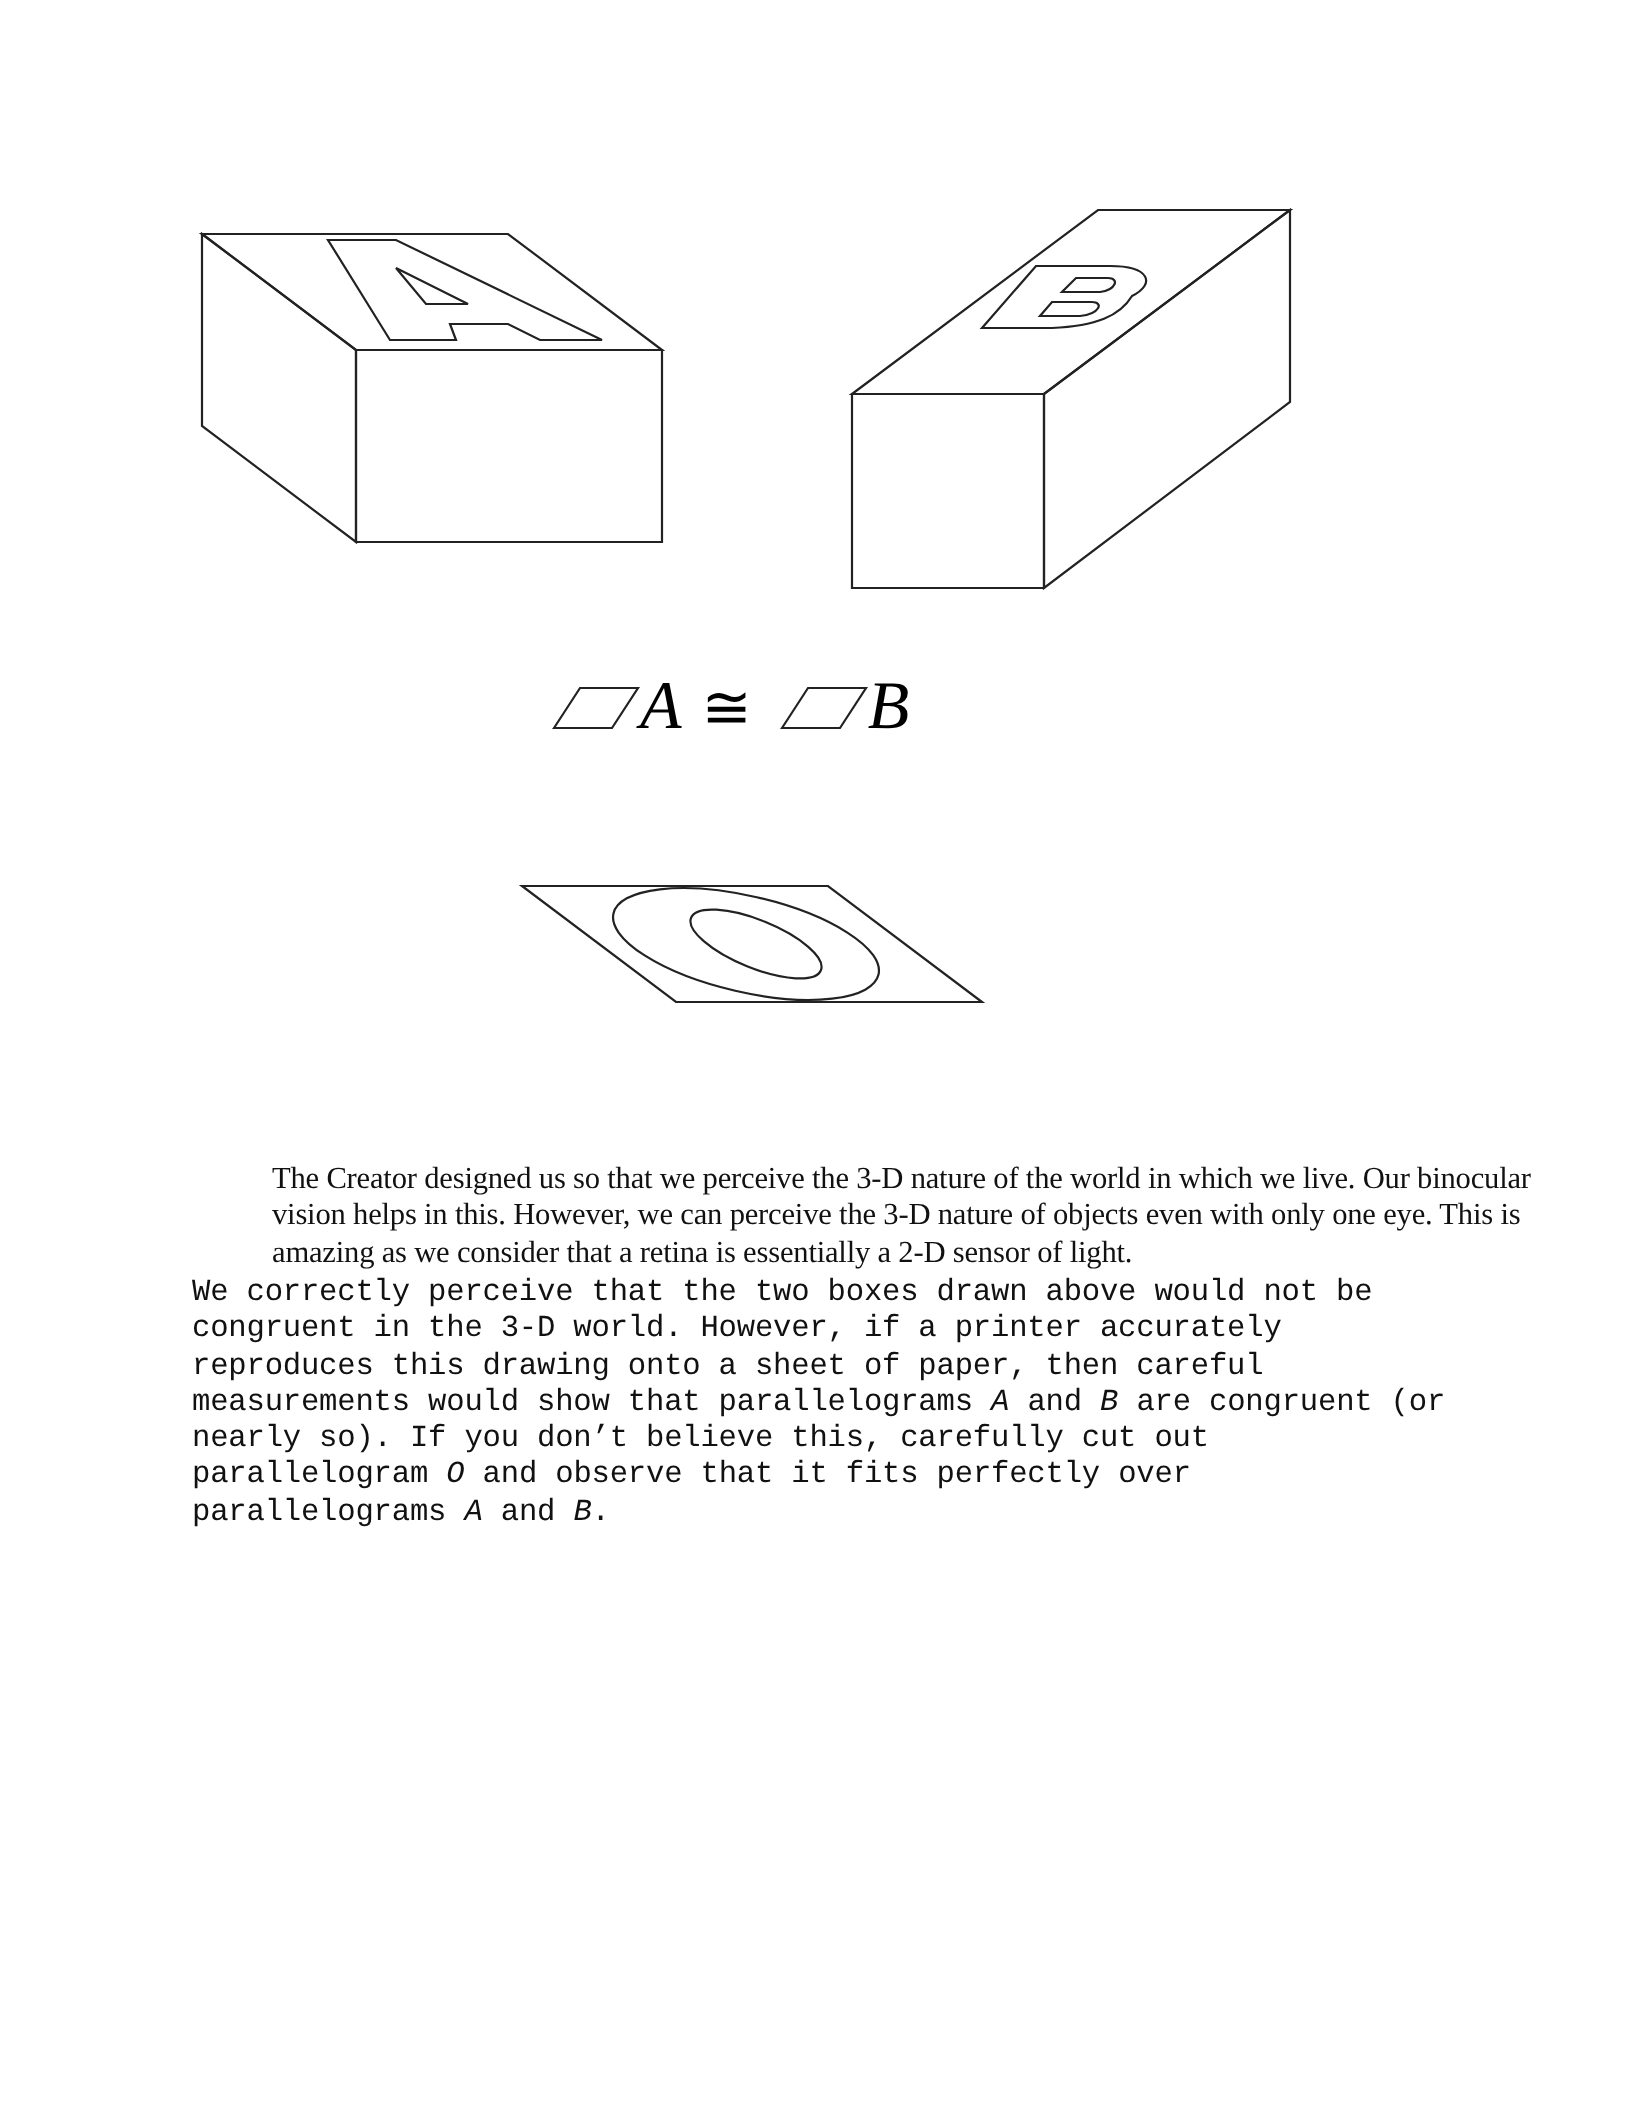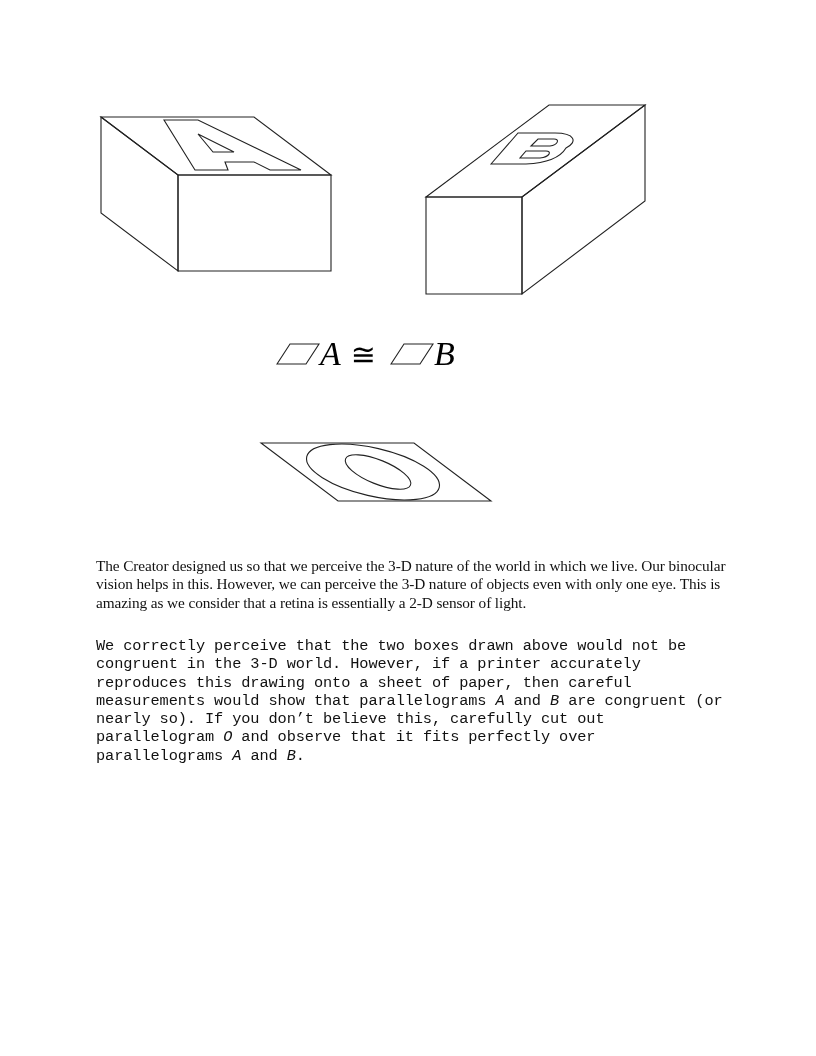--- a/index.html
+++ b/index.html
@@ -13,21 +13,21 @@
     }
     .equation .var { font-style: italic; }
     .equation .cong { margin: 0 14px 0 10px; font-style: normal; font-size: 30px; }
     .equation svg { display: block; }
     .text-block {
       position: absolute; left: 96px; width: 630px;
       font-family: "Liberation Serif", "DejaVu Serif", serif;
       font-size: 15.3px; line-height: 18.3px; color: #111;
       margin: 0; letter-spacing: -0.1px;
     }
-    .p1 { top: 557px; }
+    .p1 { top: 581px; margin-left: 40px; }
     .p2 { top: 637px; font-family: Liberation Mono, monospace; }
     em { font-style: italic; }
   </style>
 </head>
 <body>
 
 <svg class="figure" width="816" height="540" viewBox="0 0 816 540" xmlns="http://www.w3.org/2000/svg">
   <g fill="none" stroke="#222" stroke-width="1.1" stroke-linejoin="miter">
 
     <g>

